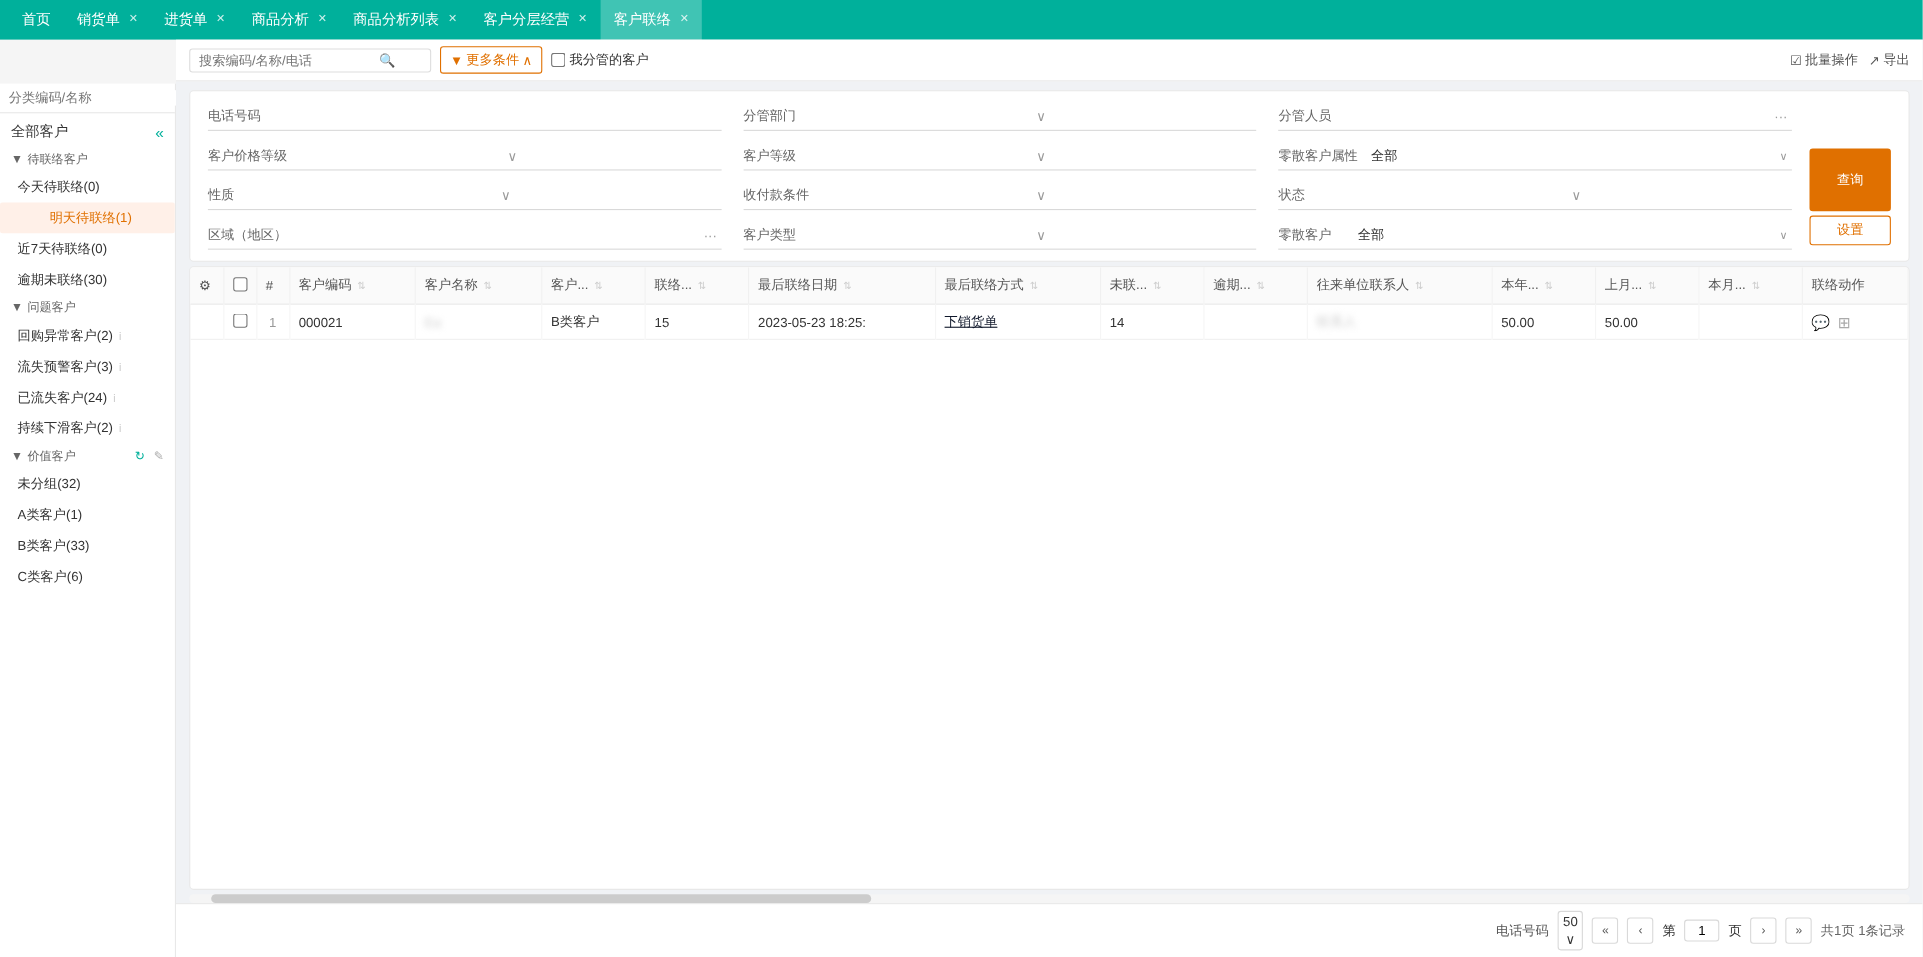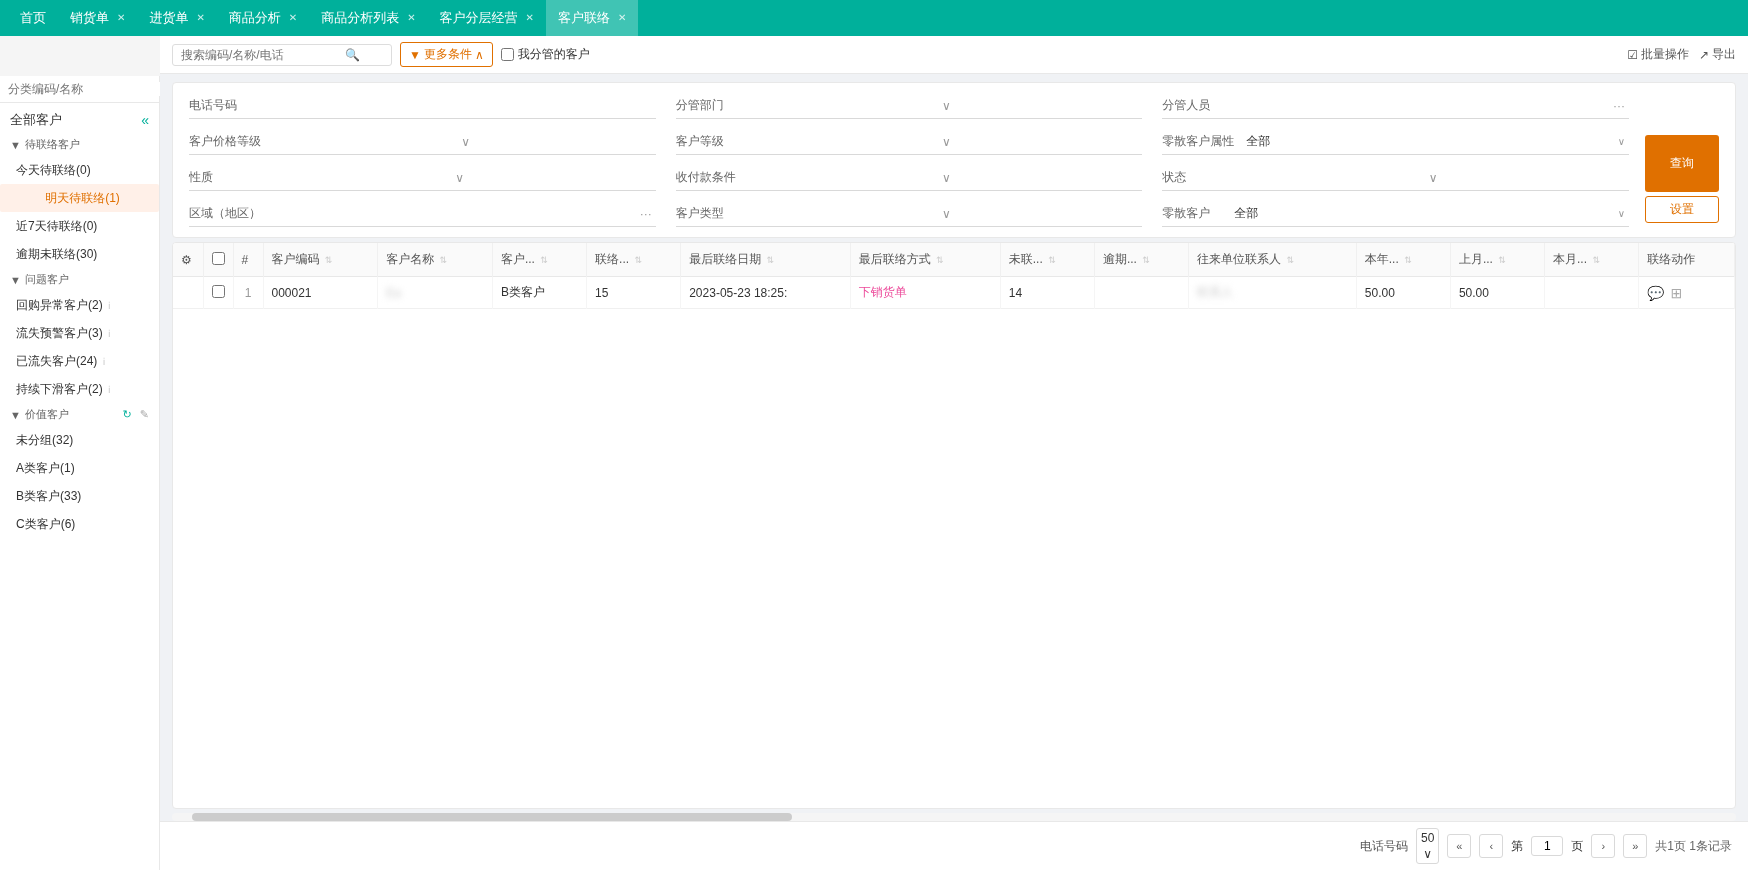--- a/index.html
+++ b/index.html
@@ -255,21 +255,21 @@
       position: relative;
     }
     thead th .sort-icon { color: #ccc; font-size: 9px; margin-left: 2px; }
     tbody tr { border-bottom: 1px solid #f0f0f0; }
     tbody td {
       padding: 7px 8px;
       color: #333;
       border-right: 1px solid #f5f5f5;
       white-space: nowrap;
     }
-    .link-text { color: #ec4899; cursor: pointer; }
+    .link-text { color: #0f172a; cursor: pointer; text-decoration: underline; }
     .blurred { filter: blur(3px); color: #ccc; }
     .row-num { color: #999; text-align: center; }
     .action-icons { display: flex; gap: 6px; align-items: center; }
     .action-icon { color: #aaa; cursor: pointer; font-size: 14px; }
 
     
     .pagination-bar {
       background: #fff;
       border-top: 1px solid #e8e8e8;
       padding: 6px 16px;

